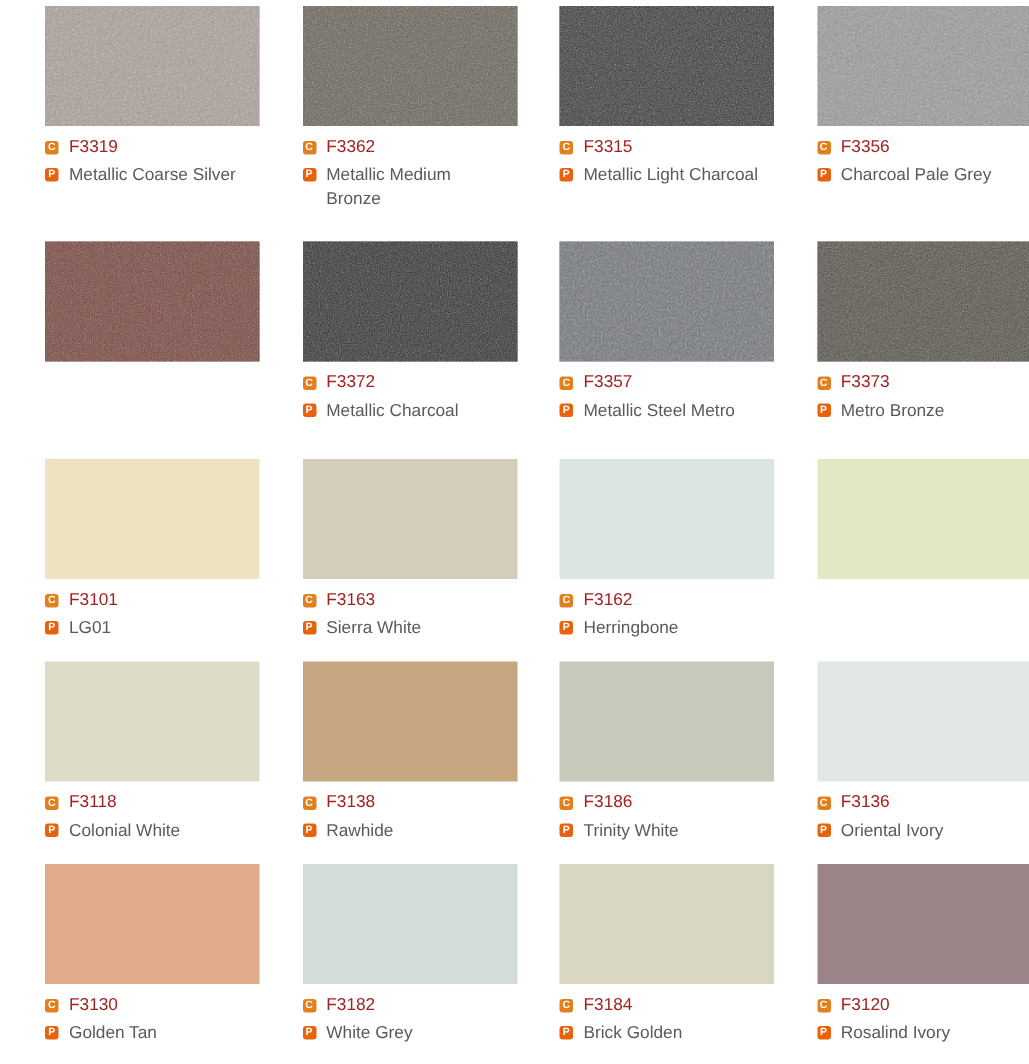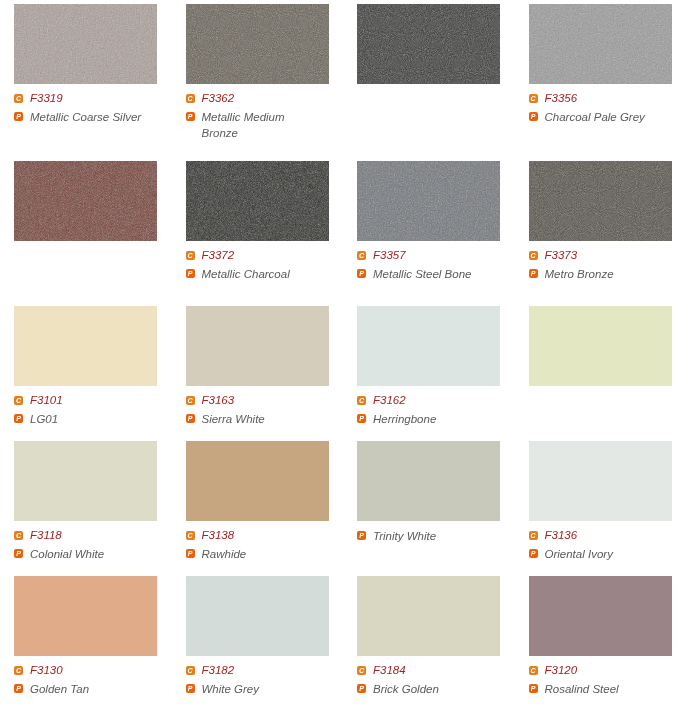--- a/index.html
+++ b/index.html
@@ -16,23 +16,22 @@
 
   #swatch-grid {
     display: grid;
     grid-template-columns: repeat(4, 171.5px);
     grid-template-rows: 157px 145px 135px 135px 137px;
     width: 686px;
   }
 
   .swatch-card {
     position: relative;
-    padding: 4px 0 0 14px;
+    padding: 4px 0 0 30px;
     box-sizing: border-box;
-    font-style: italic;
   }
 
   .swatch-chip {
     width: 143px;
     height: 80px;
     position: relative;
     overflow: hidden;
   }
   .swatch-chip .tex {
     position: absolute;
@@ -152,20 +151,30 @@
               <feComponentTransfer in="g" result="c">
                 <feFuncA type="linear" slope="0.85" intercept="0"></feFuncA>
               </feComponentTransfer>
             </filter>
           </defs>
           <rect width="143" height="80" fill="#3a3a38"></rect>
           <rect width="143" height="80" fill="#575754" filter="url(#tex2)" opacity="0.9"></rect>
           <rect width="143" height="80" fill="#222220" opacity="0.18"></rect>
         </svg>
       </div>
+      <div class="swatch-meta">
+        <div class="meta-line">
+          <span class="badge badge-c">C</span>
+          <span class="code-text">F3315</span>
+        </div>
+        <div class="meta-line">
+          <span class="badge badge-p">P</span>
+          <span class="name-text">Metallic Light Charcoal</span>
+        </div>
+      </div>
     </div>
     <div class="swatch-card">
       <div class="swatch-chip" style="background: rgb(165, 165, 165);">
         <svg class="tex" width="143" height="80" viewBox="0 0 143 80" preserveAspectRatio="none" xmlns="http://www.w3.org/2000/svg">
           <defs>
             <filter id="tex3" x="0" y="0" width="100%" height="100%">
               <feTurbulence type="fractalNoise" baseFrequency="0.75" numOctaves="3" seed="24" result="n"></feTurbulence>
               <feColorMatrix in="n" type="saturate" values="0" result="g"></feColorMatrix>
               <feComponentTransfer in="g" result="c">
                 <feFuncA type="linear" slope="0.85" intercept="0"></feFuncA>
@@ -251,21 +260,21 @@
           <rect width="143" height="80" fill="#565a5e" opacity="0.18"></rect>
         </svg>
       </div>
       <div class="swatch-meta">
         <div class="meta-line">
           <span class="badge badge-c">C</span>
           <span class="code-text">F3357</span>
         </div>
         <div class="meta-line">
           <span class="badge badge-p">P</span>
-          <span class="name-text">Metallic Steel Bone</span>
+          <span class="name-text">Metallic Steel Metro</span>
         </div>
       </div>
     </div>
     <div class="swatch-card">
       <div class="swatch-chip" style="background: rgb(86, 82, 72);">
         <svg class="tex" width="143" height="80" viewBox="0 0 143 80" preserveAspectRatio="none" xmlns="http://www.w3.org/2000/svg">
           <defs>
             <filter id="tex7" x="0" y="0" width="100%" height="100%">
               <feTurbulence type="fractalNoise" baseFrequency="1.05" numOctaves="2" seed="52" result="n"></feTurbulence>
               <feColorMatrix in="n" type="saturate" values="0" result="g"></feColorMatrix>
@@ -355,20 +364,24 @@
         <div class="meta-line">
           <span class="badge badge-p">P</span>
           <span class="name-text">Rawhide</span>
         </div>
       </div>
     </div>
     <div class="swatch-card">
       <div class="swatch-chip" style="background: rgb(200, 200, 187);"></div>
       <div class="swatch-meta">
         <div class="meta-line">
+          <span class="badge badge-c">C</span>
+          <span class="code-text">F3186</span>
+        </div>
+        <div class="meta-line">
           <span class="badge badge-p">P</span>
           <span class="name-text">Trinity White</span>
         </div>
       </div>
     </div>
     <div class="swatch-card">
       <div class="swatch-chip" style="background: rgb(228, 232, 228);"></div>
       <div class="swatch-meta">
         <div class="meta-line">
           <span class="badge badge-c">C</span>
@@ -421,17 +434,17 @@
     </div>
     <div class="swatch-card">
       <div class="swatch-chip" style="background: rgb(155, 132, 136);"></div>
       <div class="swatch-meta">
         <div class="meta-line">
           <span class="badge badge-c">C</span>
           <span class="code-text">F3120</span>
         </div>
         <div class="meta-line">
           <span class="badge badge-p">P</span>
-          <span class="name-text">Rosalind Steel</span>
+          <span class="name-text">Rosalind Ivory</span>
         </div>
       </div>
     </div>
   </div>
 
 </body></html>

